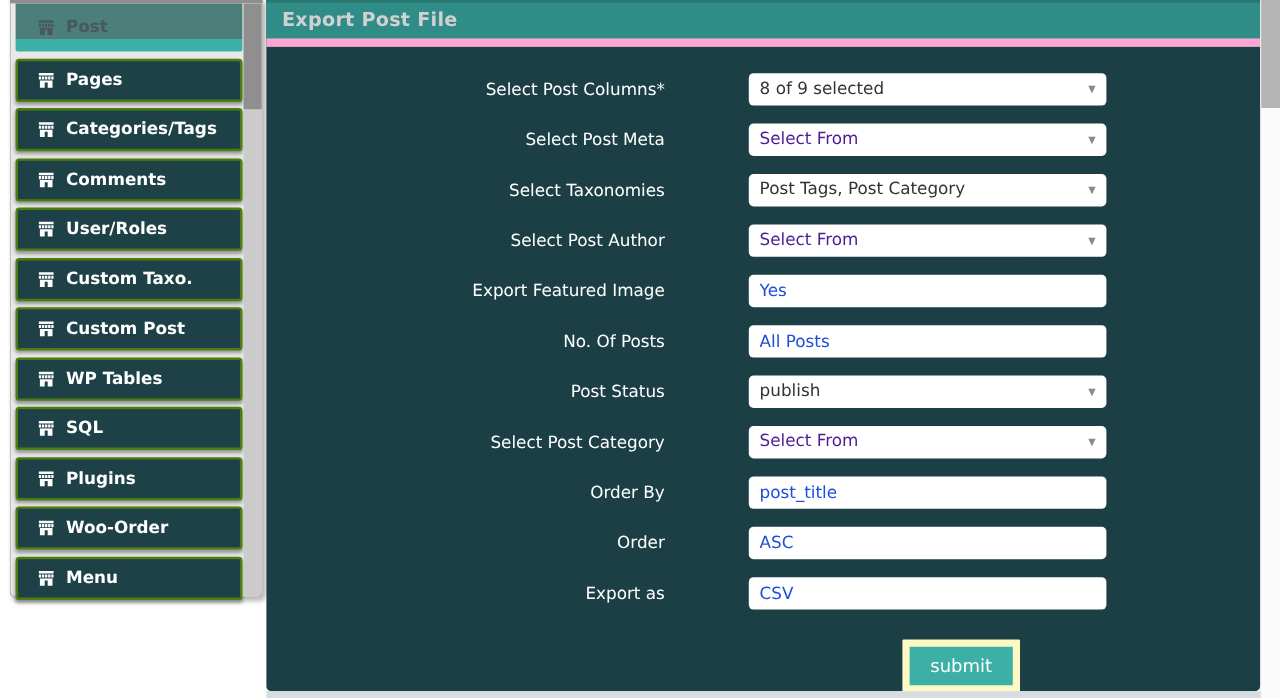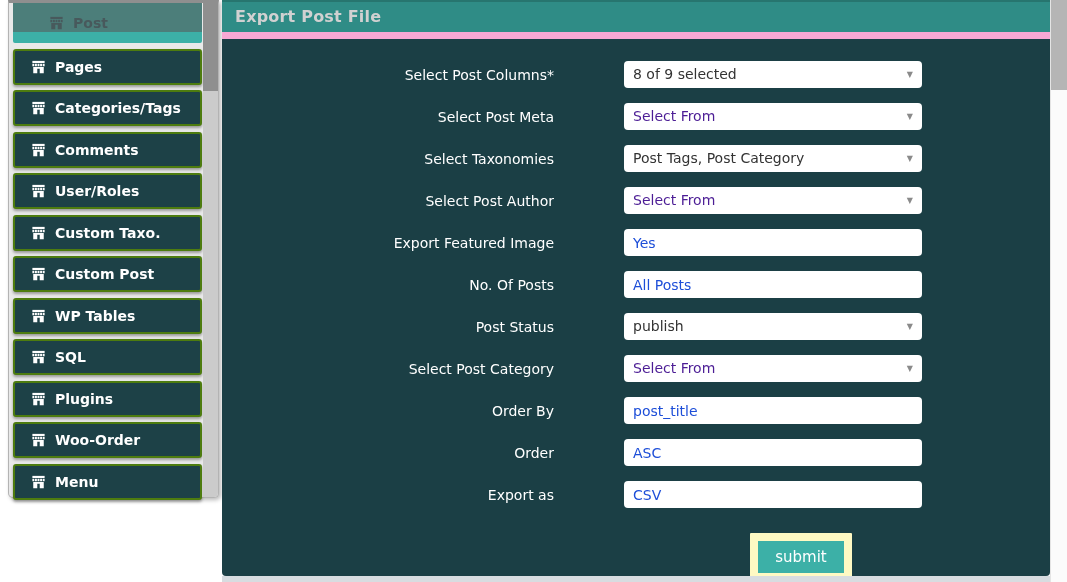--- a/index.html
+++ b/index.html
@@ -19,21 +19,21 @@
   .side-item{
     display:flex;align-items:center;height:36px;margin-top:5.5px;
     background:#1d4147;border:2px solid #4d7c0f;border-radius:3px;
     box-sizing:border-box;color:#ffffff;font-weight:bold;font-size:14px;
     padding-left:16px;cursor:pointer;box-shadow:0 2px 3px rgba(0,0,0,.35);
   }
   .side-item .icon{display:inline-flex;margin-right:9px;color:inherit;}
   .side-item.active{
     height:40px;margin-top:0;border:none;border-radius:0 0 2px 2px;
     background:linear-gradient(180deg,#4c7e7a 0%,#4c7e7a 73%,#3cb0a7 73%,#3cb0a7 100%);
-    color:#48595c;box-shadow:none;padding-left:36px;
+    color:#48595c;box-shadow:none;padding-left:18px;
   }
   .sidebar-scrollbar{
     position:absolute;top:0;right:0;width:15px;height:100%;
     background:#cbcbcb;border-radius:0 0 4px 0;
   }
   .sidebar-scroll-thumb{
     position:absolute;top:0;left:0;width:100%;height:88px;background:#8f8f8f;
   }
   
   .panel{
@@ -66,21 +66,21 @@
   .caret{
     position:absolute;right:9px;top:50%;transform:translateY(-50%);
     color:#8a8a8a;font-size:8px;line-height:1;
   }
   input.row-field{
     border:none;outline:none;padding:0 9px;font-size:14px;color:#1d4ed8;
     font-family:inherit;
   }
   .submit-row{margin-left:430px;width:298px;display:flex;justify-content:center;margin-top:25px;}
   .submit-btn{
-    background:#3cb0a7;color:#ffffff;border:8px solid #fef9c3;border-radius:1px;
+    background:#3cb0a7;color:#ffffff;border:6px solid #fef9c3;border-radius:1px;
     font-size:15px;font-family:inherit;padding:7px 17px;cursor:pointer;
   }
   
   .bottom-strip{
     position:absolute;left:222px;top:576px;width:828px;height:6px;background:#d7dce0;
   }
   .page-scrollbar{
     position:absolute;right:0;top:0;width:17px;height:582px;
     background:#fbfbfb;border-left:1px solid #e4e4e4;box-sizing:border-box;
   }

